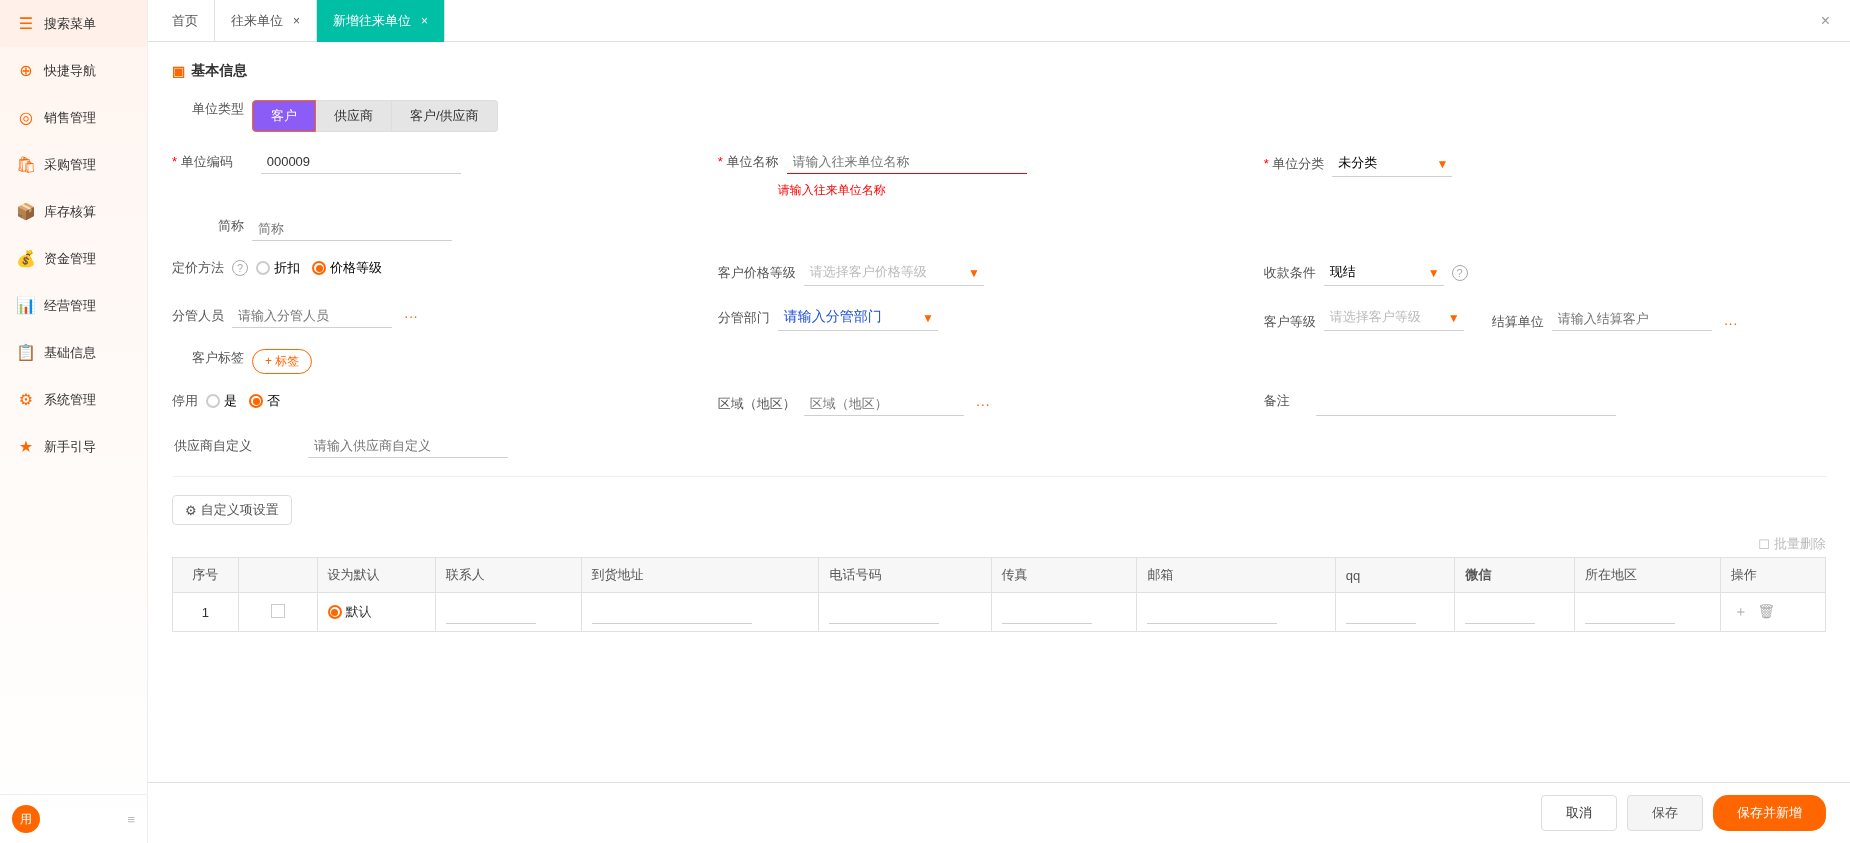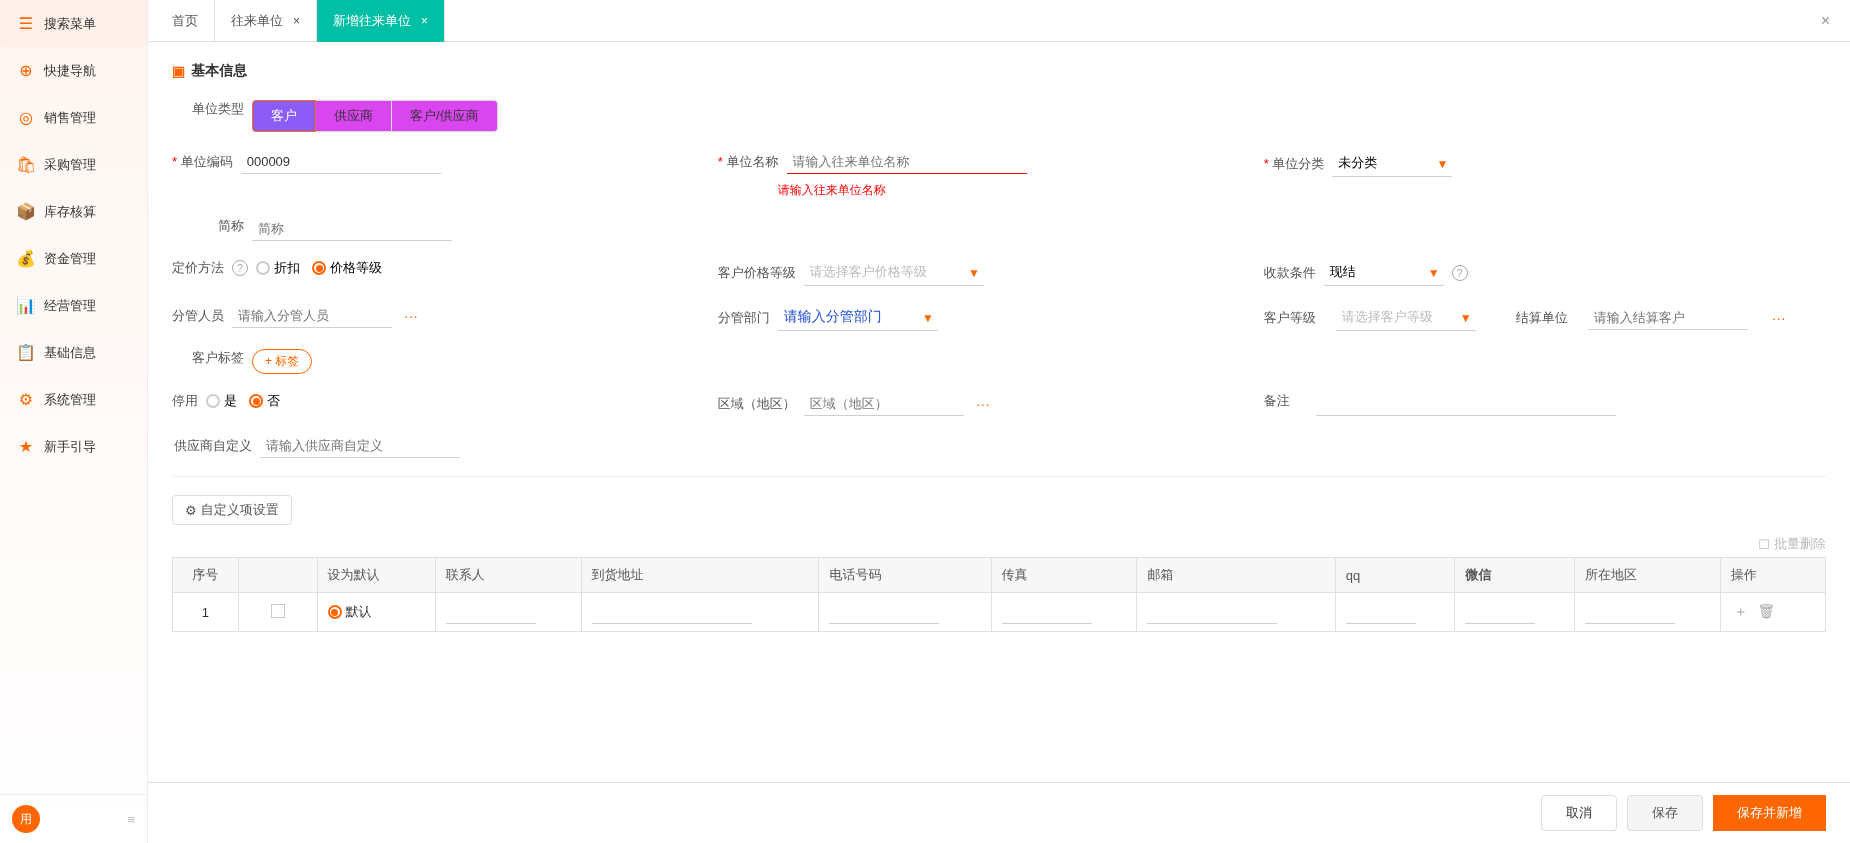--- a/index.html
+++ b/index.html
@@ -121,21 +121,21 @@
       min-width: 0;
     }
     .form-input.error { border-bottom-color: red; }
     .error-tip { color: red; font-size: 12px; margin-top: 2px; }
 
     
     .type-btn-group { display: flex; gap: 0; }
     .type-btn {
       padding: 6px 18px;
       border: 1px solid #ddd;
-      background: #d946ef;
+      background: #e5e5e5;
       cursor: pointer;
       font-size: 13px;
       color: #333;
     }
     .type-btn.active {
       background: #8b5cf6;
       color: white;
       border-color: #f60;
     }
     .type-btn:first-child { border-radius: 4px 0 0 4px; }
@@ -263,21 +263,21 @@
       border-radius: 4px;
       cursor: pointer;
       font-size: 13px;
       color: #555;
       border: 1px solid #ddd;
     }
     .btn-save-new {
       padding: 8px 24px;
       border: none;
       background: #f60;
-      border-radius: 0;
+      border-radius: 15px;
       cursor: pointer;
       font-size: 13px;
       color: white;
     }
 
     .form-col-1 { width: 33%; display: flex; align-items: center; gap: 8px; }
     .form-col-2 { width: 33%; display: flex; align-items: center; gap: 8px; }
     .form-col-3 { width: 34%; display: flex; align-items: center; gap: 8px; }
 
     .supplier-custom-row { display: flex; align-items: center; gap: 8px; margin-bottom: 18px; }
@@ -373,21 +373,21 @@
         <button class="type-btn">供应商</button>
         <button class="type-btn">客户/供应商</button>
       </div>
     </div>
 
     <div class="form-row">
       <div class="form-col-1">
         <span class="form-label">
           <span class="required-star">*</span> <span>单位编码</span>
         </span>
-        <input class="form-input" style="width: 200px;" value="000009">
+        <input class="form-input" style="width: 200px; margin-left: 20px;" value="000009">
       </div>
       <div class="form-col-2" style="flex-direction:column; align-items:flex-start;">
         <div style="display:flex; align-items:center; gap:8px;">
           <span class="form-label">
             <span class="required-star">*</span> <span>单位名称</span>
           </span>
           <input class="form-input error" style="width: 240px;" placeholder="请输入往来单位名称">
         </div>
         <div style="margin-left:60px;">
           <span class="error-tip">请输入往来单位名称</span>
@@ -451,21 +451,21 @@
         <input class="form-input" style="width: 160px;" placeholder="请输入分管人员">
         <span class="more-btn">···</span>
       </div>
       <div class="form-col-2">
         <span class="form-label">分管部门</span>
         <div class="select-wrapper">
           <span style="font-size:14px; padding: 4px 24px 4px 6px; border-bottom:1px solid #d0d0d0; min-width:160px; display:inline-block; color:#1d4ed8;">请输入分管部门</span>
           <span class="select-arrow">▼</span>
         </div>
       </div>
-      <div class="form-col-3" style="display:flex; align-items:center; gap:20px; flex-wrap:wrap;">
+      <div class="form-col-3" style="display:flex; align-items:flex-end; gap:8px; flex-wrap:wrap;">
         <span class="form-label">客户等级</span>
         <div class="select-wrapper">
           <span style="font-size:13px; padding: 4px 24px 4px 6px; border-bottom:1px solid #d0d0d0; min-width:140px; display:inline-block; color:#bbb;">请选择客户等级</span>
           <span class="select-arrow">▼</span>
         </div>
         <span class="form-label" style="margin-left:20px;">结算单位</span>
         <input class="form-input" style="width: 160px;" placeholder="请输入结算客户">
         <span class="more-btn">···</span>
       </div>
     </div>
@@ -499,21 +499,21 @@
         <span class="more-btn">···</span>
       </div>
       <div class="form-col-3" style="display:flex; align-items:flex-start; gap:26px;">
         <span class="form-label">备注</span>
         <input class="form-input" style="width: 300px;">
       </div>
     </div>
 
     <div class="supplier-custom-row">
       <span class="form-label" style="width:80px; text-align:right;">供应商自定义</span>
-      <input class="form-input" style="width: 200px;" placeholder="请输入供应商自定义">
+      <input class="form-input" style="width: 200px; margin-left: 48px;" placeholder="请输入供应商自定义">
     </div>
 
     <hr class="section-divider">
 
     <div class="table-section">
       <button class="custom-setting-btn">
         <span>⚙</span>
         <span>自定义项设置</span>
       </button>
       <div class="batch-delete">

